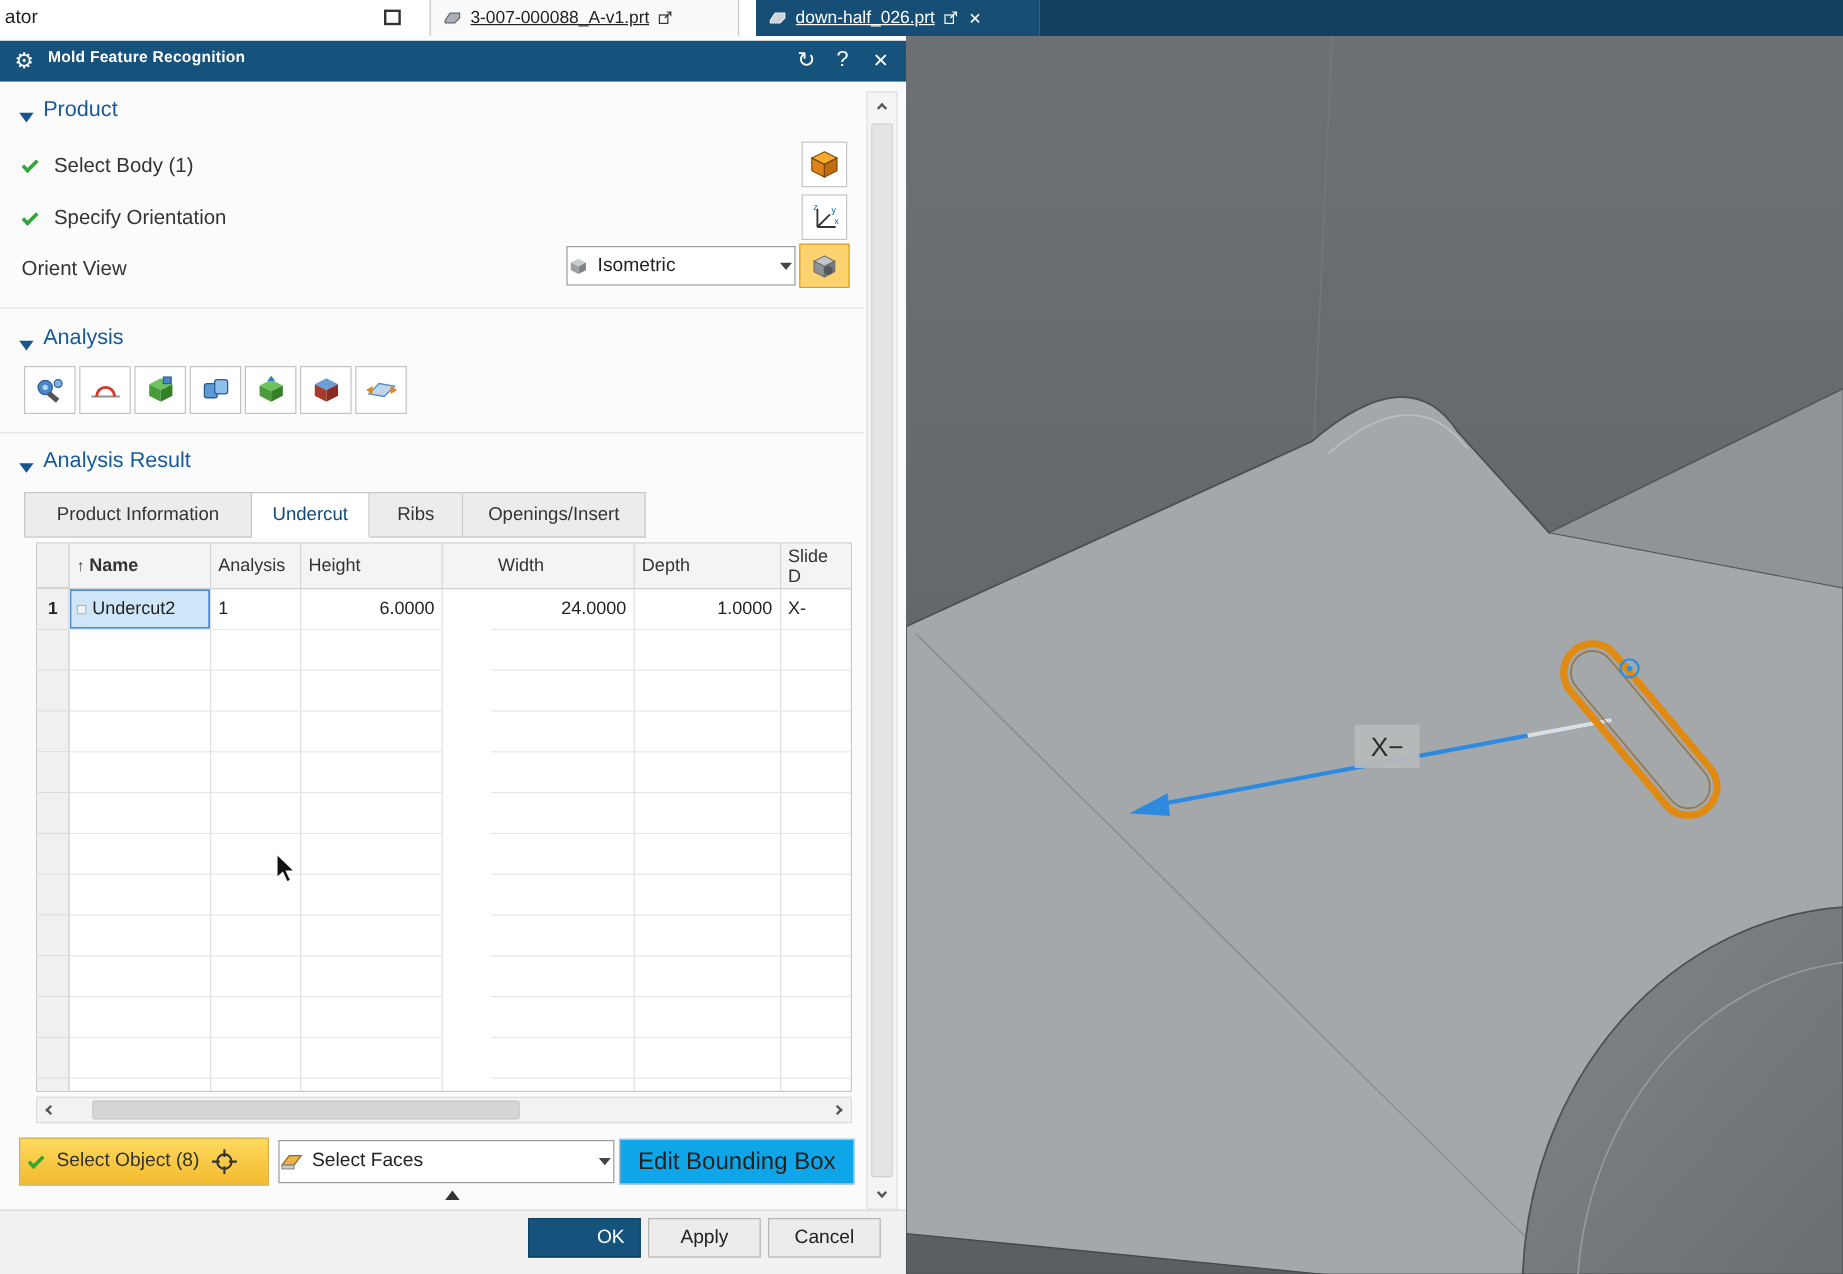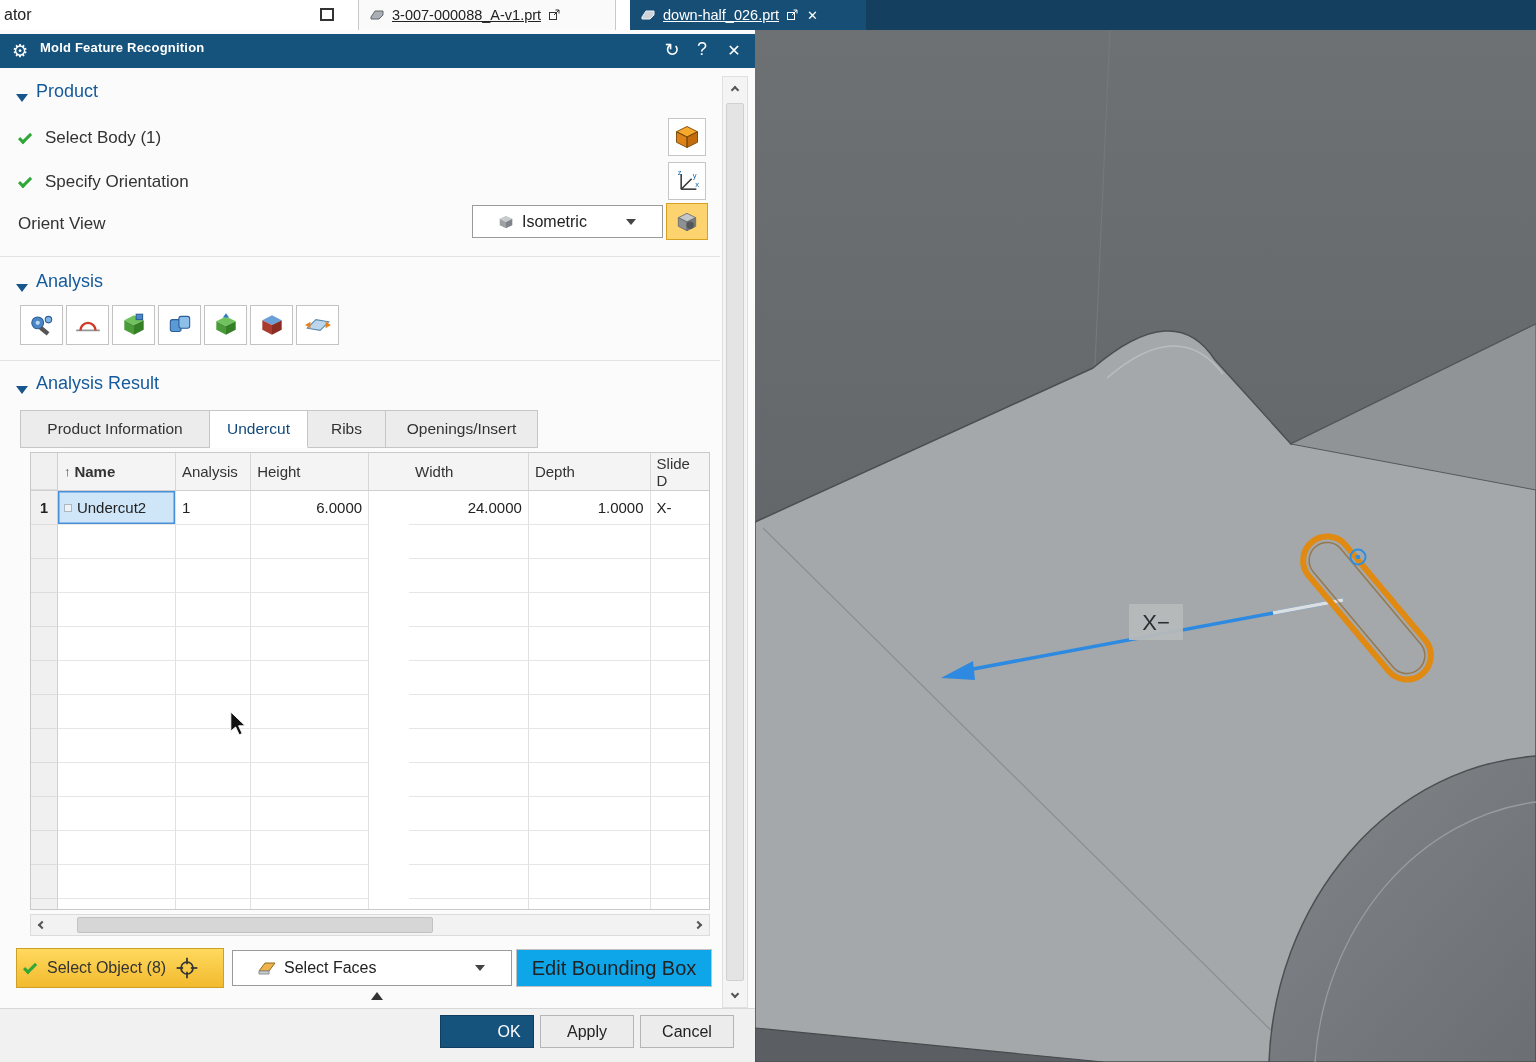--- a/index.html
+++ b/index.html
@@ -31,21 +31,21 @@
   .divider { position:absolute; left:0; width:720px; height:1px; background:#e3e3e3; }
 
   .chkrow { position:absolute; left:20px; display:flex; align-items:center; gap:12px; }
   .check { display:inline-block; width:13px; height:7px; border-left:3px solid #2fa838; border-bottom:3px solid #2fa838; transform:rotate(-45deg) translateY(-2px); }
   .row-label { font-size:17px; color:#333; }
   .plain-label { position:absolute; font-size:17px; color:#333; }
 
   .sq-btn { position:absolute; width:38px; height:38px; background:#fff; border:1px solid #c6c6c6; display:flex; align-items:center; justify-content:center; }
   .sq-btn.amber { background:#fcd36e; border:1px solid #d8a020; }
 
-  .combo { position:absolute; height:33px; background:#fff; border:1px solid #9b9b9b; display:flex; align-items:center; padding:0 24px; gap:7px; }
+  .combo { position:absolute; height:33px; background:#fff; border:1px solid #9b9b9b; display:flex; align-items:center; padding:0 0; gap:7px; }
   .combo-text { font-size:16px; color:#222; flex:1; white-space:nowrap; }
   .dd-arrow { width:0; height:0; border-left:5px solid transparent; border-right:5px solid transparent; border-top:6px solid #444; margin-right:2px; }
 
   .tool-btn { position:absolute; width:43px; height:40px; background:#fff; border:1px solid #c3c3c3; display:flex; align-items:center; justify-content:center; }
 
   
   .rtabs { position:absolute; left:20px; top:380px; height:38px; display:flex; }
   .rtab { height:38px; display:flex; align-items:center; justify-content:center; font-size:15.5px; color:#333; background:#ececec; border:1px solid #c6c6c6; border-left:none; padding:0 10px; }
   .rtab:first-child { border-left:1px solid #c6c6c6; }
   .rtab.active { background:#fff; color:#10497e; border-bottom:1px solid #fff; position:relative; top:0; }

